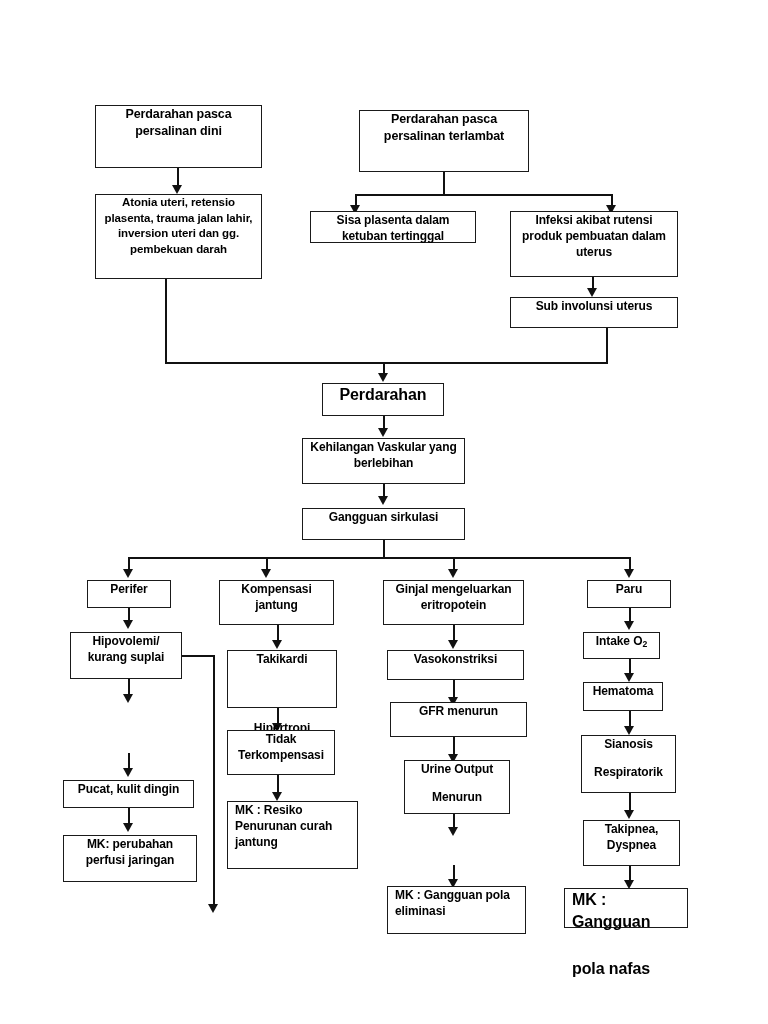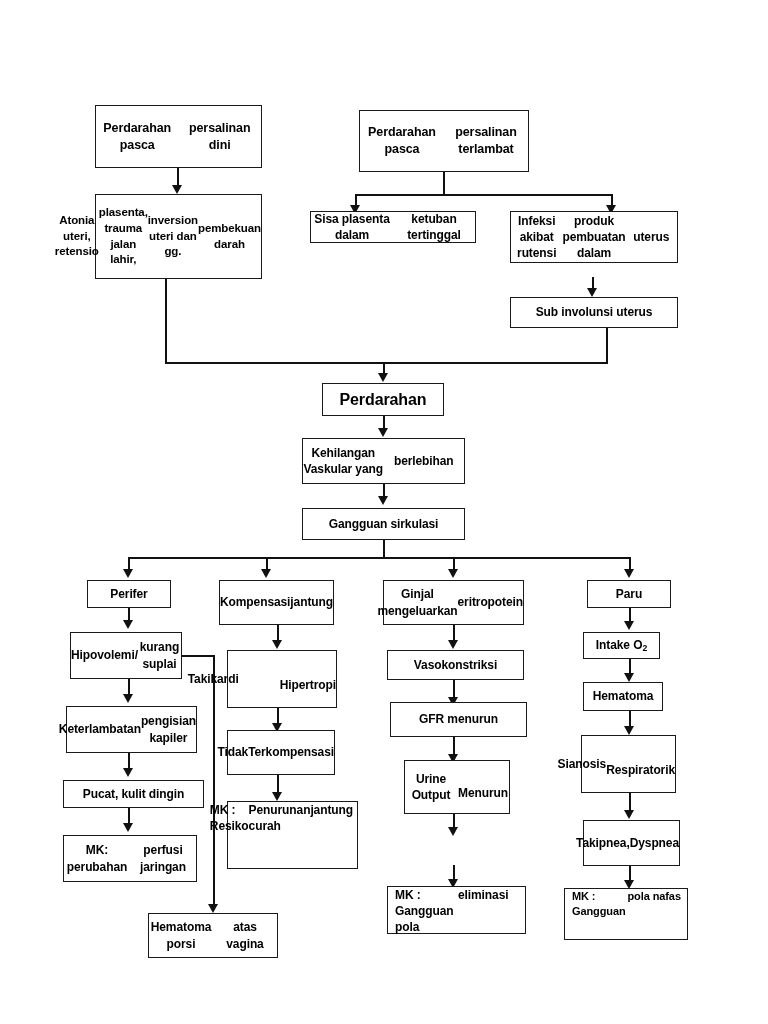--- a/index.html
+++ b/index.html
@@ -15,22 +15,22 @@
     background: #ffffff;
     font-family: "Liberation Sans", sans-serif;
     overflow: hidden;
   }
   .node {
     position: absolute;
     box-sizing: border-box;
     border: 1.6px solid #1a1a1a;
     background: #ffffff;
     display: flex;
-    flex-direction: row;
-    justify-content: flex-end;
+    flex-direction: column;
+    justify-content: flex-start;
     color: #000000;
     font-weight: 700;
     line-height: 1.35;
     letter-spacing: -0.1px;
     z-index: 3;
   }
   .node.center { align-items: center; text-align: center; }
   .node.left   { align-items: flex-start; text-align: left; padding-left: 7px; padding-right: 4px; }
   .node .ln { display: block; width: 100%; }
   .node.spaced .ln + .ln { margin-top: 12px; }
@@ -151,21 +151,21 @@
     <span class="ln">plasenta, trauma jalan lahir,</span>
     <span class="ln">inversion uteri dan gg.</span>
     <span class="ln">pembekuan darah</span>
   </div>
 
   <div class="node center" style="left:310px; top:211px; width:166px; height:32px; font-size:12px;">
     <span class="ln">Sisa plasenta dalam</span>
     <span class="ln">ketuban tertinggal</span>
   </div>
 
-  <div class="node center" style="left:510px; top:211px; width:168px; height:52px; font-size:12px;">
+  <div class="node center" style="left:510px; top:211px; width:168px; height:66px; font-size:12px;">
     <span class="ln">Infeksi akibat rutensi</span>
     <span class="ln">produk pembuatan dalam</span>
     <span class="ln">uterus</span>
   </div>
 
   <div class="node center" style="left:510px; top:297px; width:168px; height:31px; font-size:12px;">
     <span class="ln">Sub involunsi uterus</span>
   </div>
 
   <div class="node center" style="left:322px; top:383px; width:122px; height:33px; font-size:16px;">
@@ -183,26 +183,22 @@
 
   <div class="node center" style="left:87px; top:580px; width:84px; height:28px; font-size:12px;">
     <span class="ln">Perifer</span>
   </div>
 
   <div class="node center" style="left:70px; top:632px; width:112px; height:47px; font-size:12px;">
     <span class="ln">Hipovolemi/</span>
     <span class="ln">kurang suplai</span>
   </div>
 
-  <div class="node center" style="left:66px; top:706px; width:131px; height:47px; font-size:12px;">
-    <span class="ln">Keterlambatan</span>
-    <span class="ln">pengisian kapiler</span>
-  </div>
-
-  <div class="node center" style="left:63px; top:780px; width:141px; height:28px; font-size:12px;">
+
+  <div class="node center" style="left:63px; top:780px; width:131px; height:28px; font-size:12px;">
     <span class="ln">Pucat, kulit dingin</span>
   </div>
 
   <div class="node center" style="left:63px; top:835px; width:134px; height:47px; font-size:12px;">
     <span class="ln">MK: perubahan</span>
     <span class="ln">perfusi jaringan</span>
   </div>
 
   <div class="node center" style="left:219px; top:580px; width:115px; height:45px; font-size:12px;">
     <span class="ln">Kompensasi</span>
@@ -218,24 +214,20 @@
     <span class="ln">Tidak</span>
     <span class="ln">Terkompensasi</span>
   </div>
 
   <div class="node left" style="left:227px; top:801px; width:131px; height:68px; font-size:12px;">
     <span class="ln">MK : Resiko</span>
     <span class="ln">Penurunan curah</span>
     <span class="ln">jantung</span>
   </div>
 
-  <div class="node center" style="left:148px; top:913px; width:130px; height:45px; font-size:12px;">
-    <span class="ln">Hematoma porsi</span>
-    <span class="ln">atas vagina</span>
-  </div>
 
   <div class="node center" style="left:383px; top:580px; width:141px; height:45px; font-size:12px;">
     <span class="ln">Ginjal mengeluarkan</span>
     <span class="ln">eritropotein</span>
   </div>
 
   <div class="node center" style="left:387px; top:650px; width:137px; height:30px; font-size:12px;">
     <span class="ln">Vasokonstriksi</span>
   </div>
 
@@ -269,18 +261,18 @@
   <div class="node center spaced" style="left:581px; top:735px; width:95px; height:58px; font-size:12px;">
     <span class="ln">Sianosis</span>
     <span class="ln">Respiratorik</span>
   </div>
 
   <div class="node center" style="left:583px; top:820px; width:97px; height:46px; font-size:12px;">
     <span class="ln">Takipnea,</span>
     <span class="ln">Dyspnea</span>
   </div>
 
-  <div class="node left" style="left:564px; top:888px; width:124px; height:52px; font-size:11px;">
+  <div class="node left" style="left:564px; top:888px; width:124px; height:40px; font-size:16px;gap:26px;">
     <span class="ln">MK : Gangguan</span>
     <span class="ln">pola nafas</span>
   </div>
 
 </div>
 
 </body></html>

